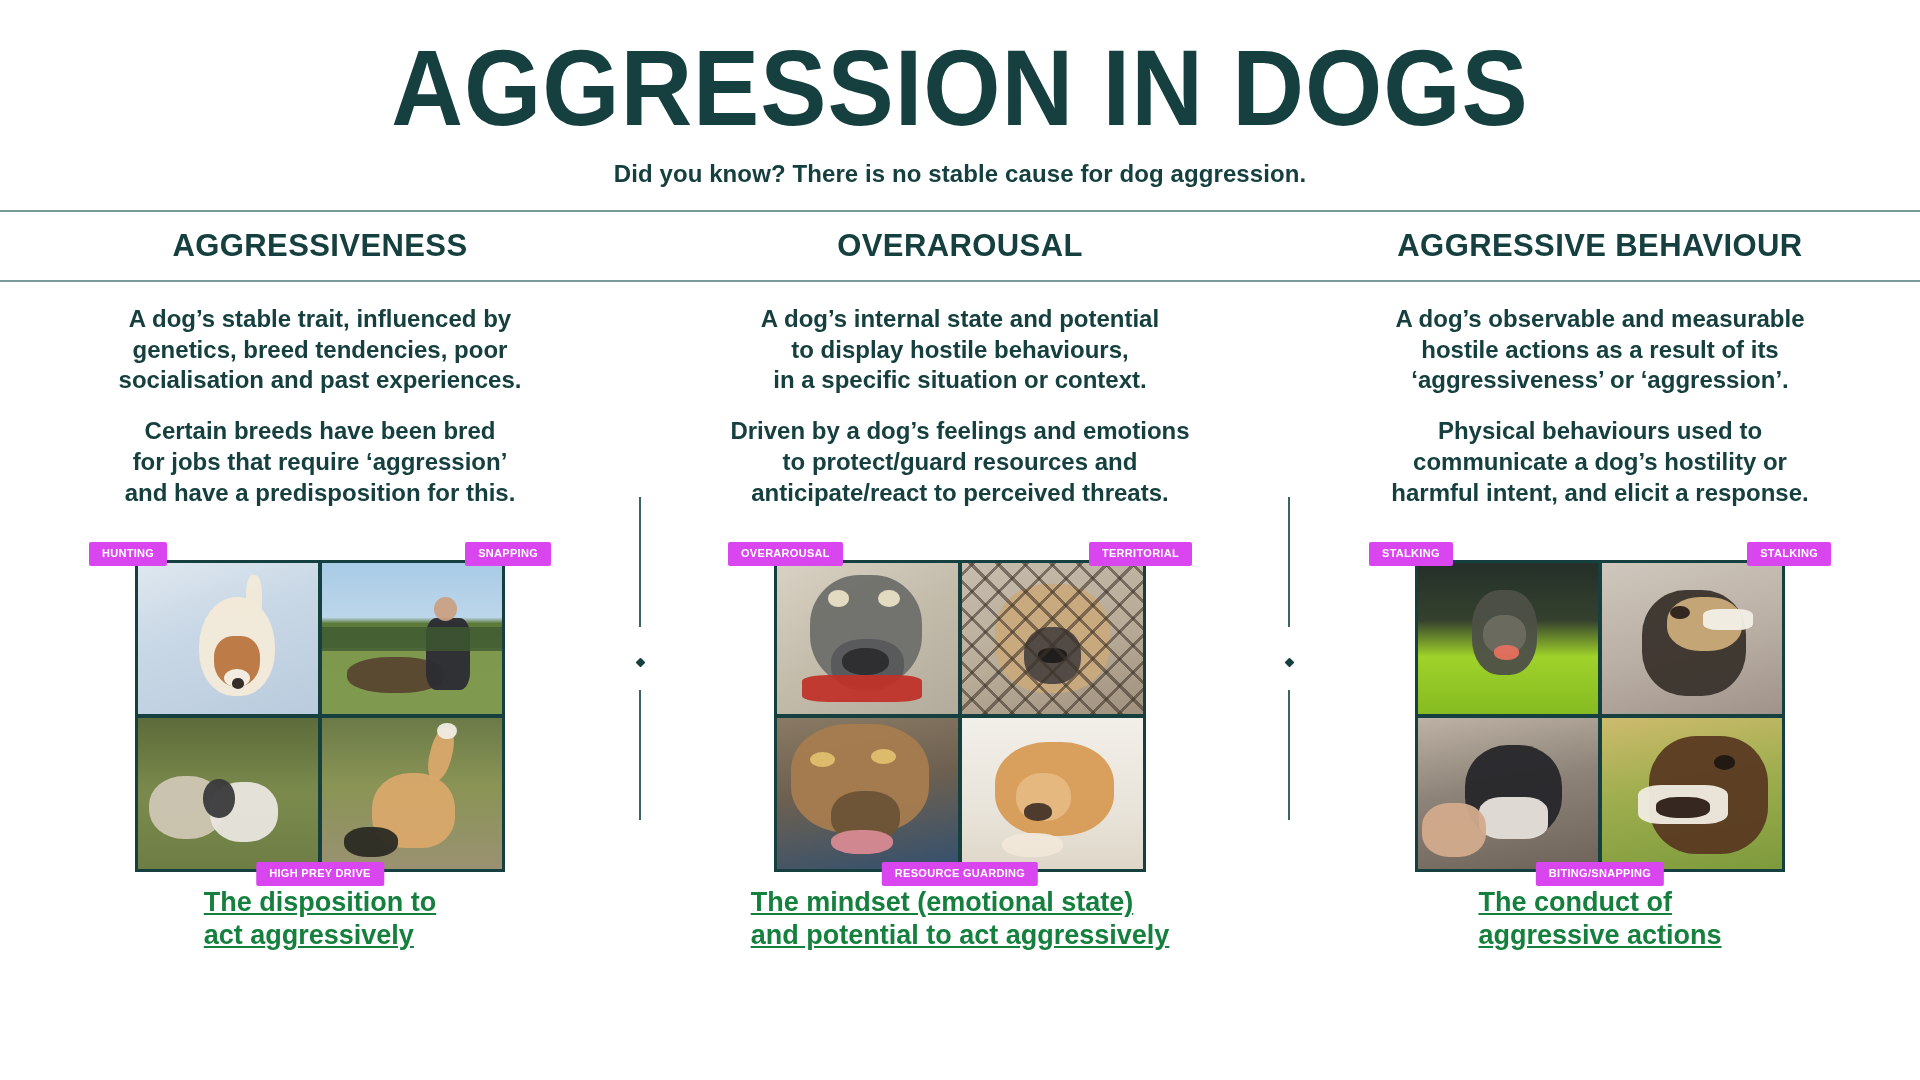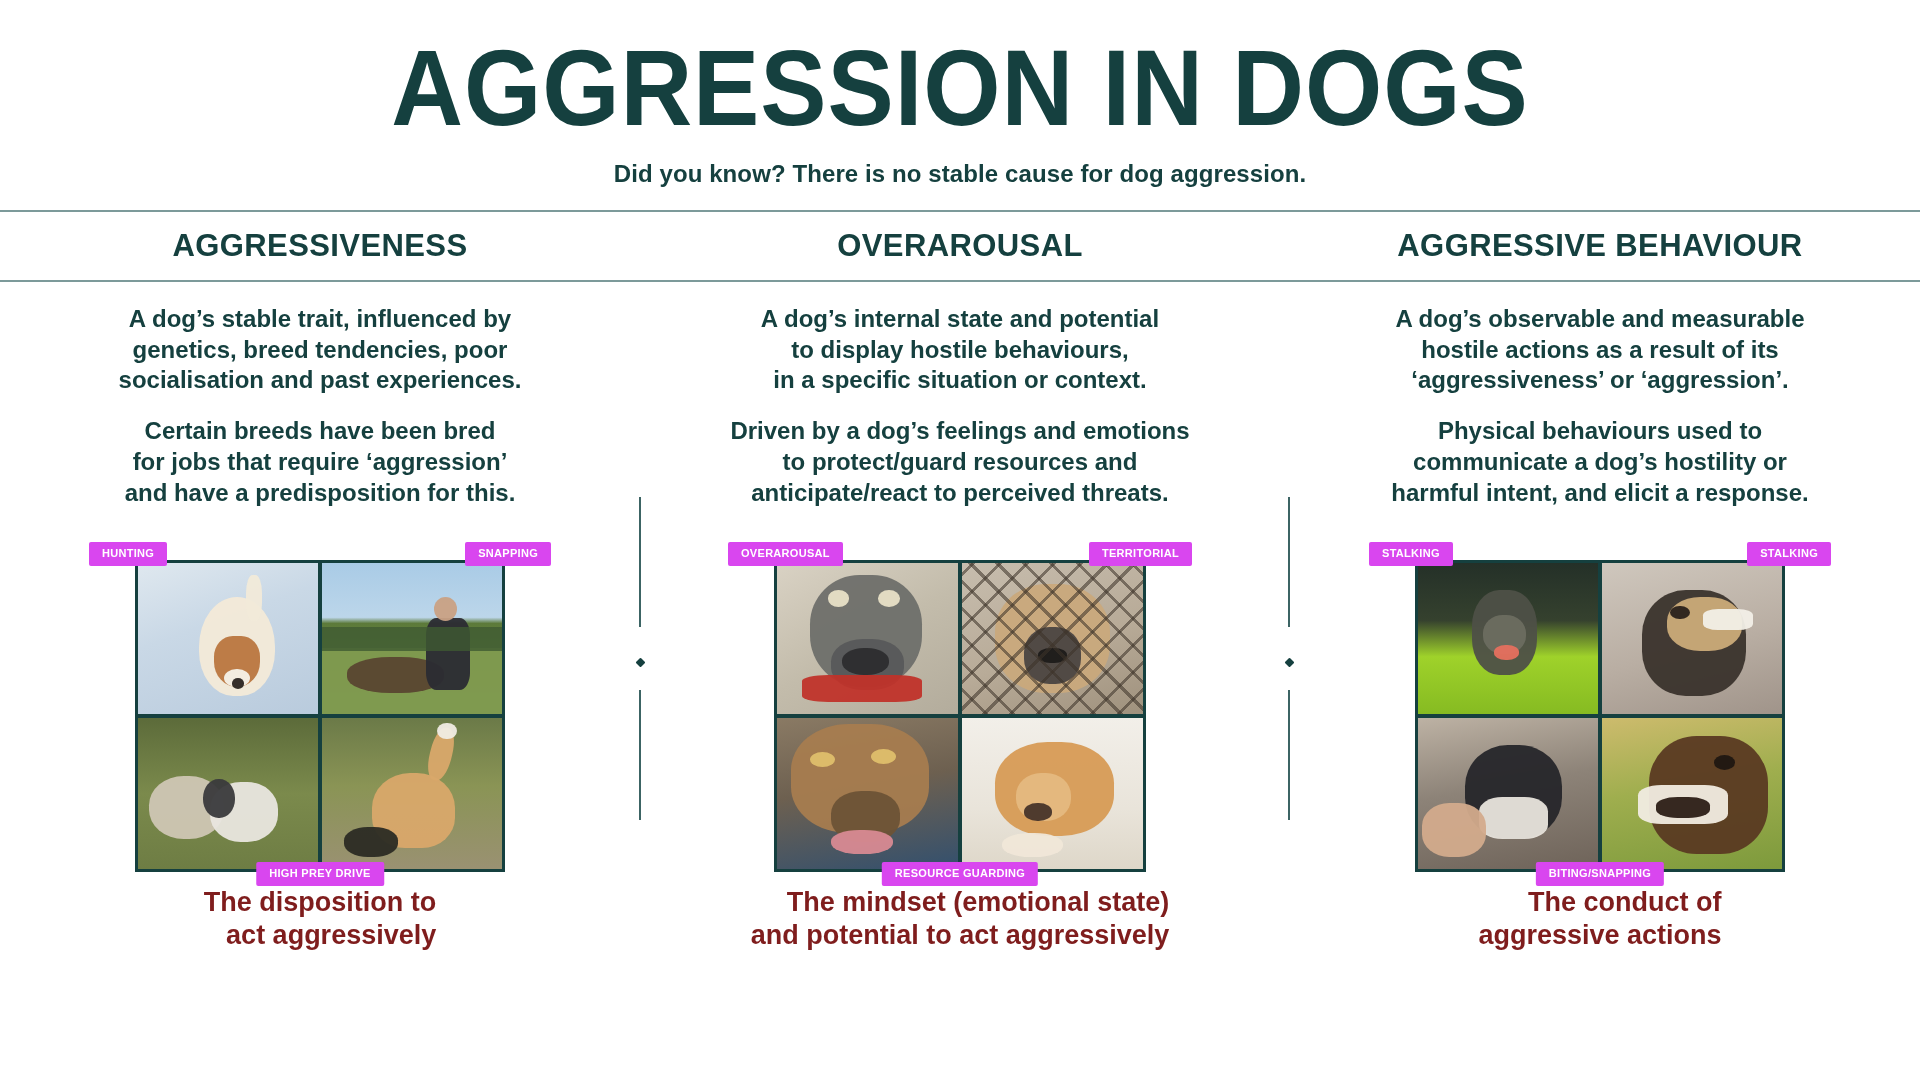--- a/index.html
+++ b/index.html
@@ -139,23 +139,24 @@
   }
   .badge.tl { left: -46px; top: 0px; }
   .badge.tr { right: -46px; top: 0px; }
   .badge.bc { left: 50%; transform: translateX(-50%); bottom: -14px; }
 
   .caption {
     margin-top: 14px;
     font-size: 27px;
     font-weight: 700;
     line-height: 1.22;
-    text-align: right;
-    color: #7f1d1d;
+    text-align: left;
+    color: #15803d;
     white-space: pre-line;
+    text-decoration: underline;
   }
 
   
   .vdiv {
     position: absolute;
     width: 2px;
     background: #3c6464;
     left: 0;
   }
   .vdiv-dot {

